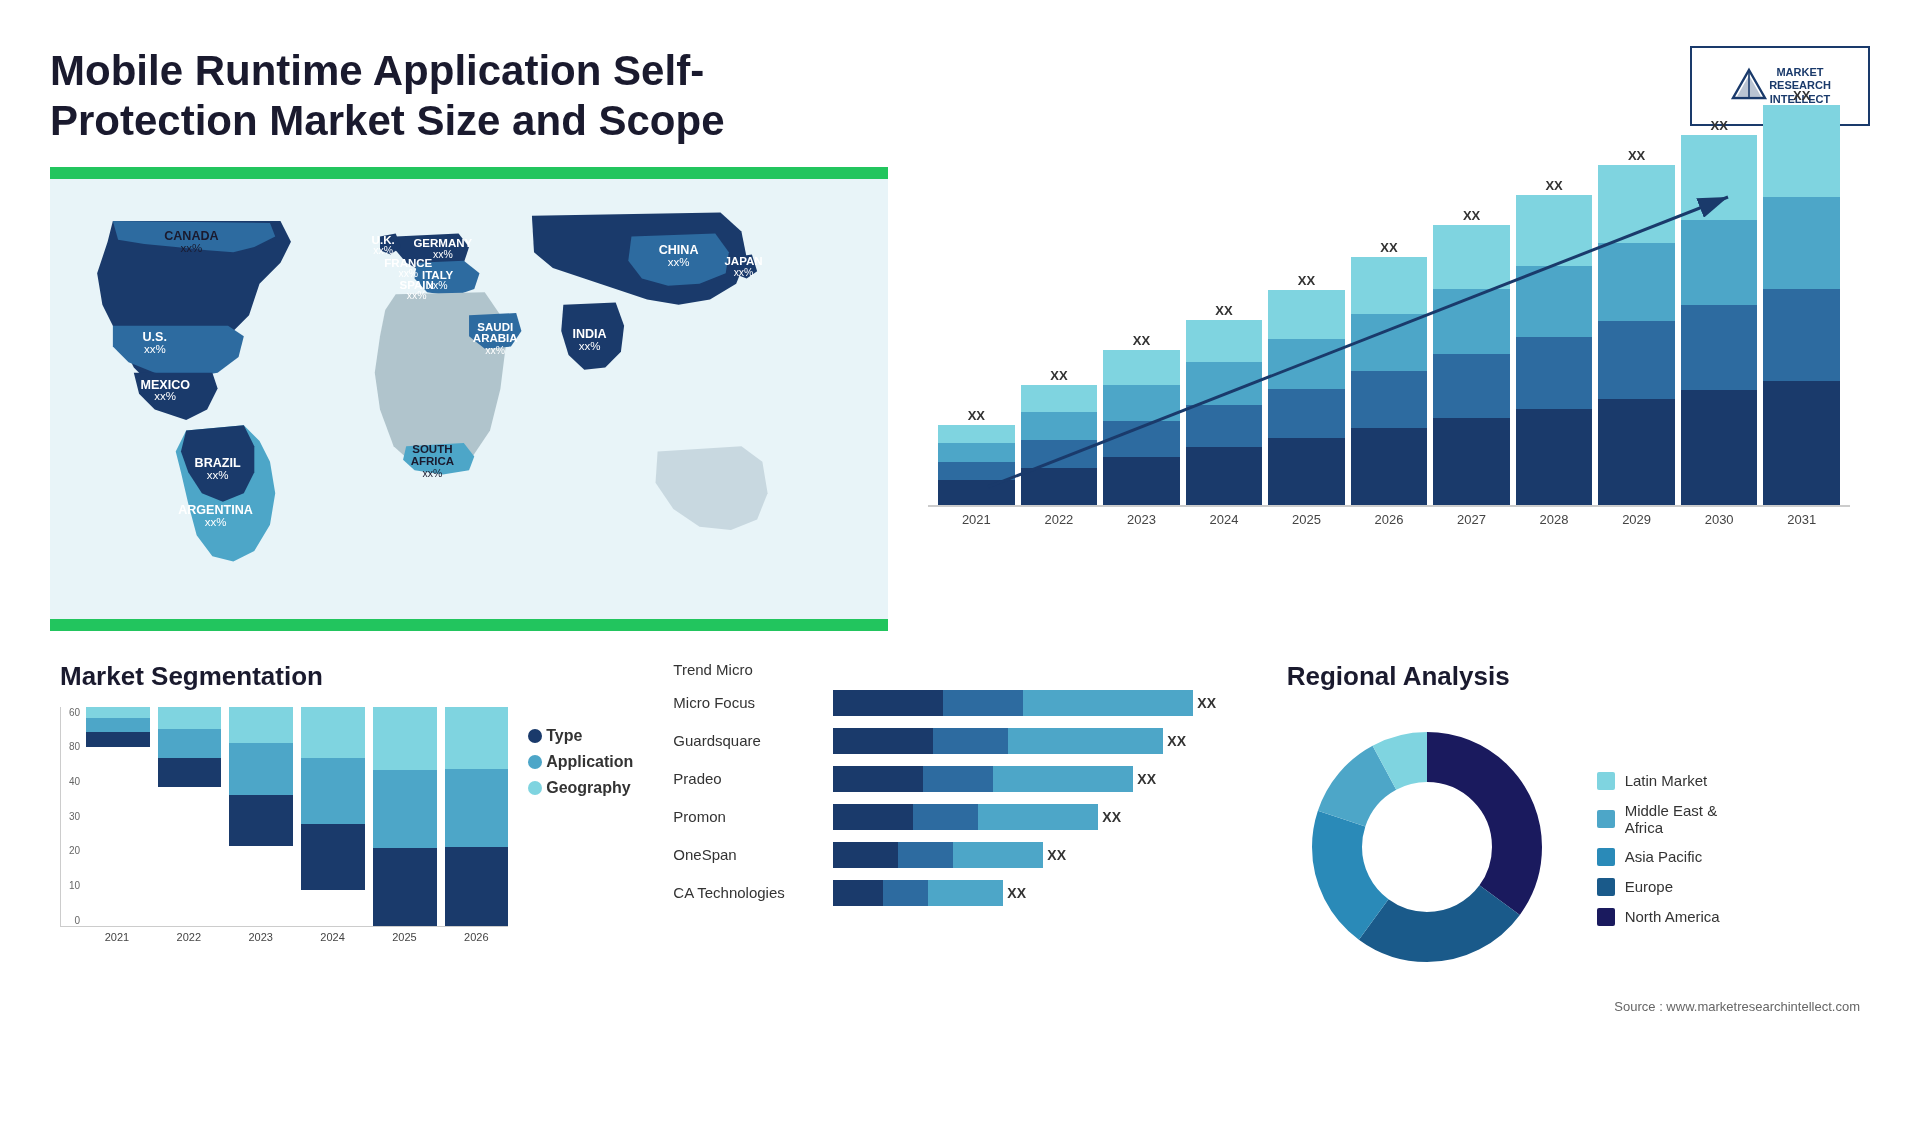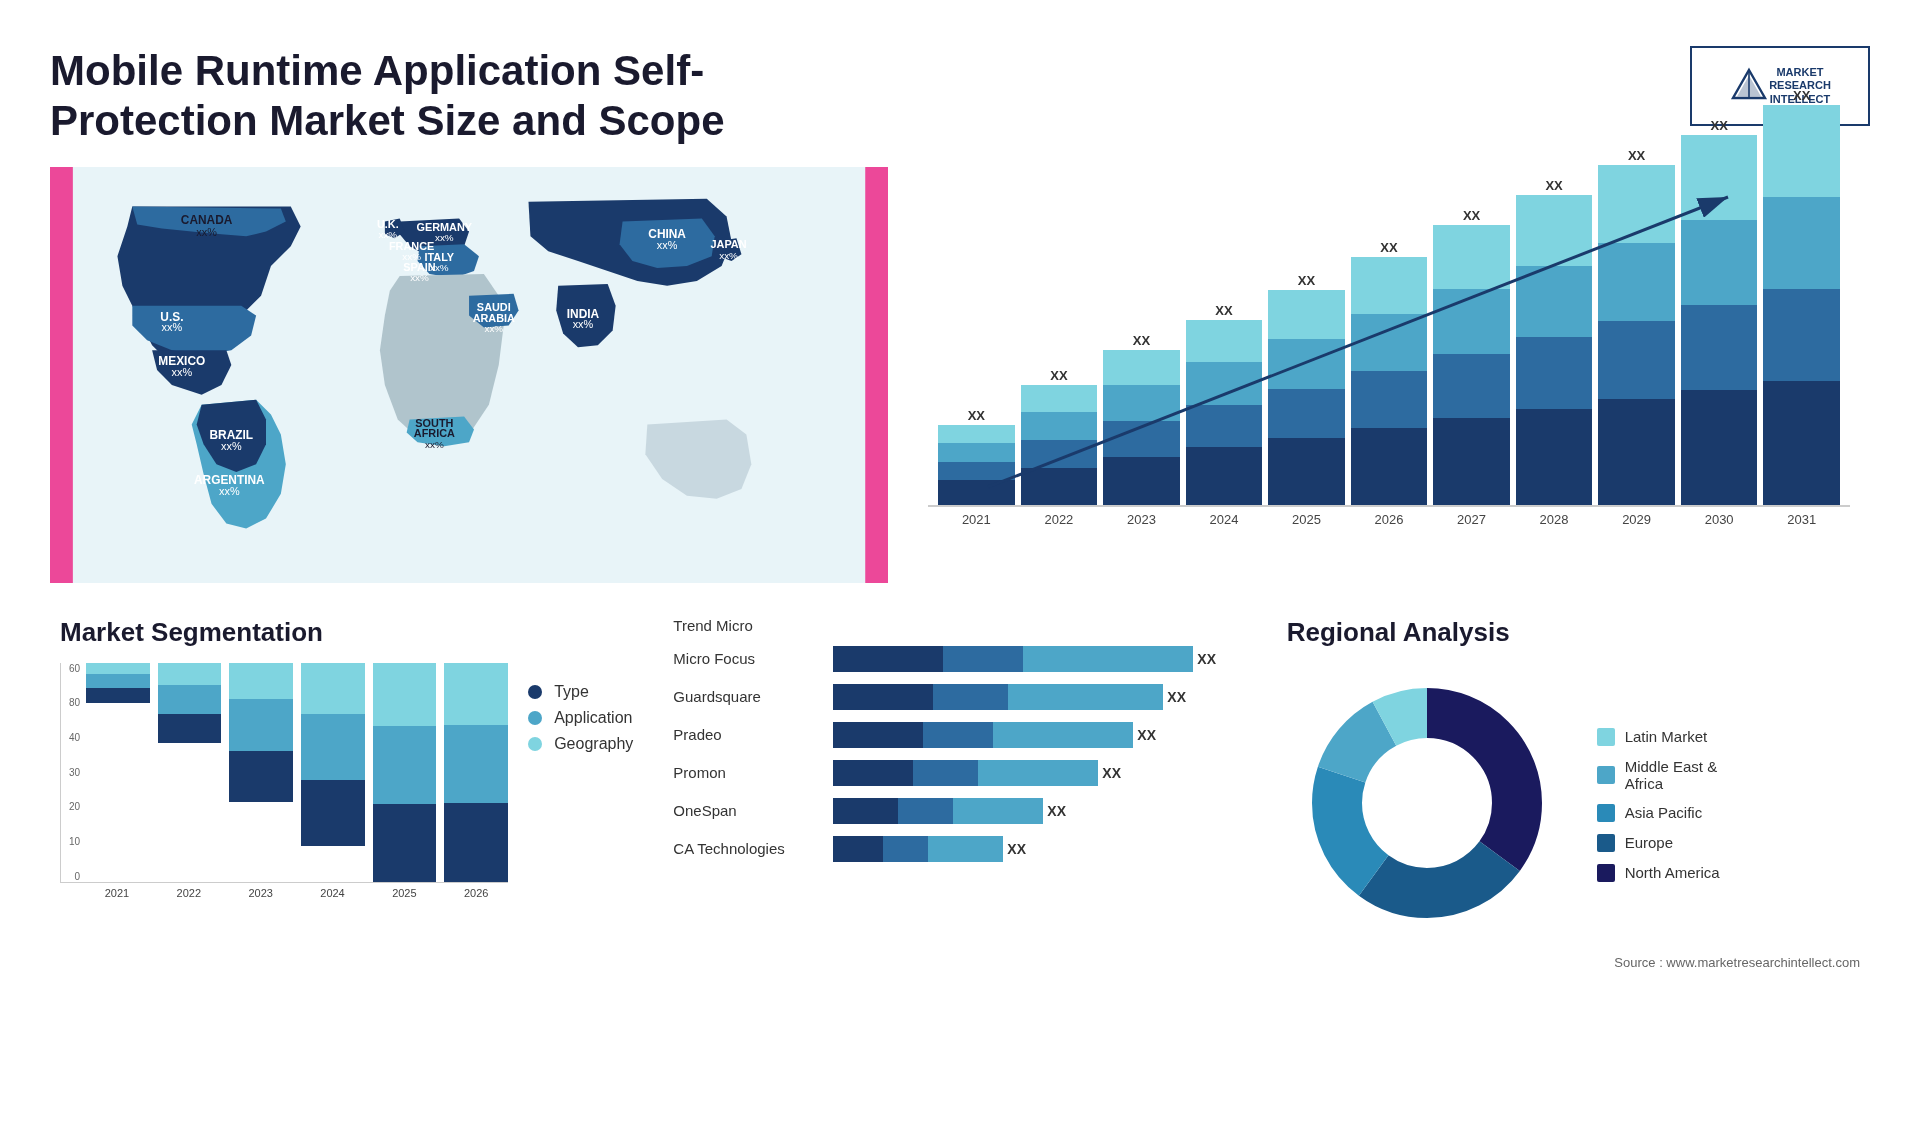--- a/index.html
+++ b/index.html
@@ -62,22 +62,22 @@
       font-size: 11px;
       font-weight: 700;
       color: #1a3a6b;
       text-align: center;
       line-height: 1.2;
     }
 
     
     .map-section {
       position: relative;
-      height: 416px;
-      background: #ec4899;
+      height: 464px;
+      background: #22c55e;
     }
 
     
     .chart-section {
       height: 420px;
       position: relative;
       padding: 10px 20px 10px 10px;
     }
 
     
@@ -103,23 +103,24 @@
     .bar-legend {
       display: flex;
       flex-direction: column;
       gap: 8px;
       margin-top: 10px;
     }
 
     .legend-item {
       display: flex;
       align-items: center;
-      gap: 12px;
+      gap: 4px;
       font-size: 16px;
       color: #333;
+      font-weight: bold;
     }
 
     .legend-dot {
       width: 14px;
       height: 14px;
       border-radius: 50%;
     }
 
     
     .players-section {

